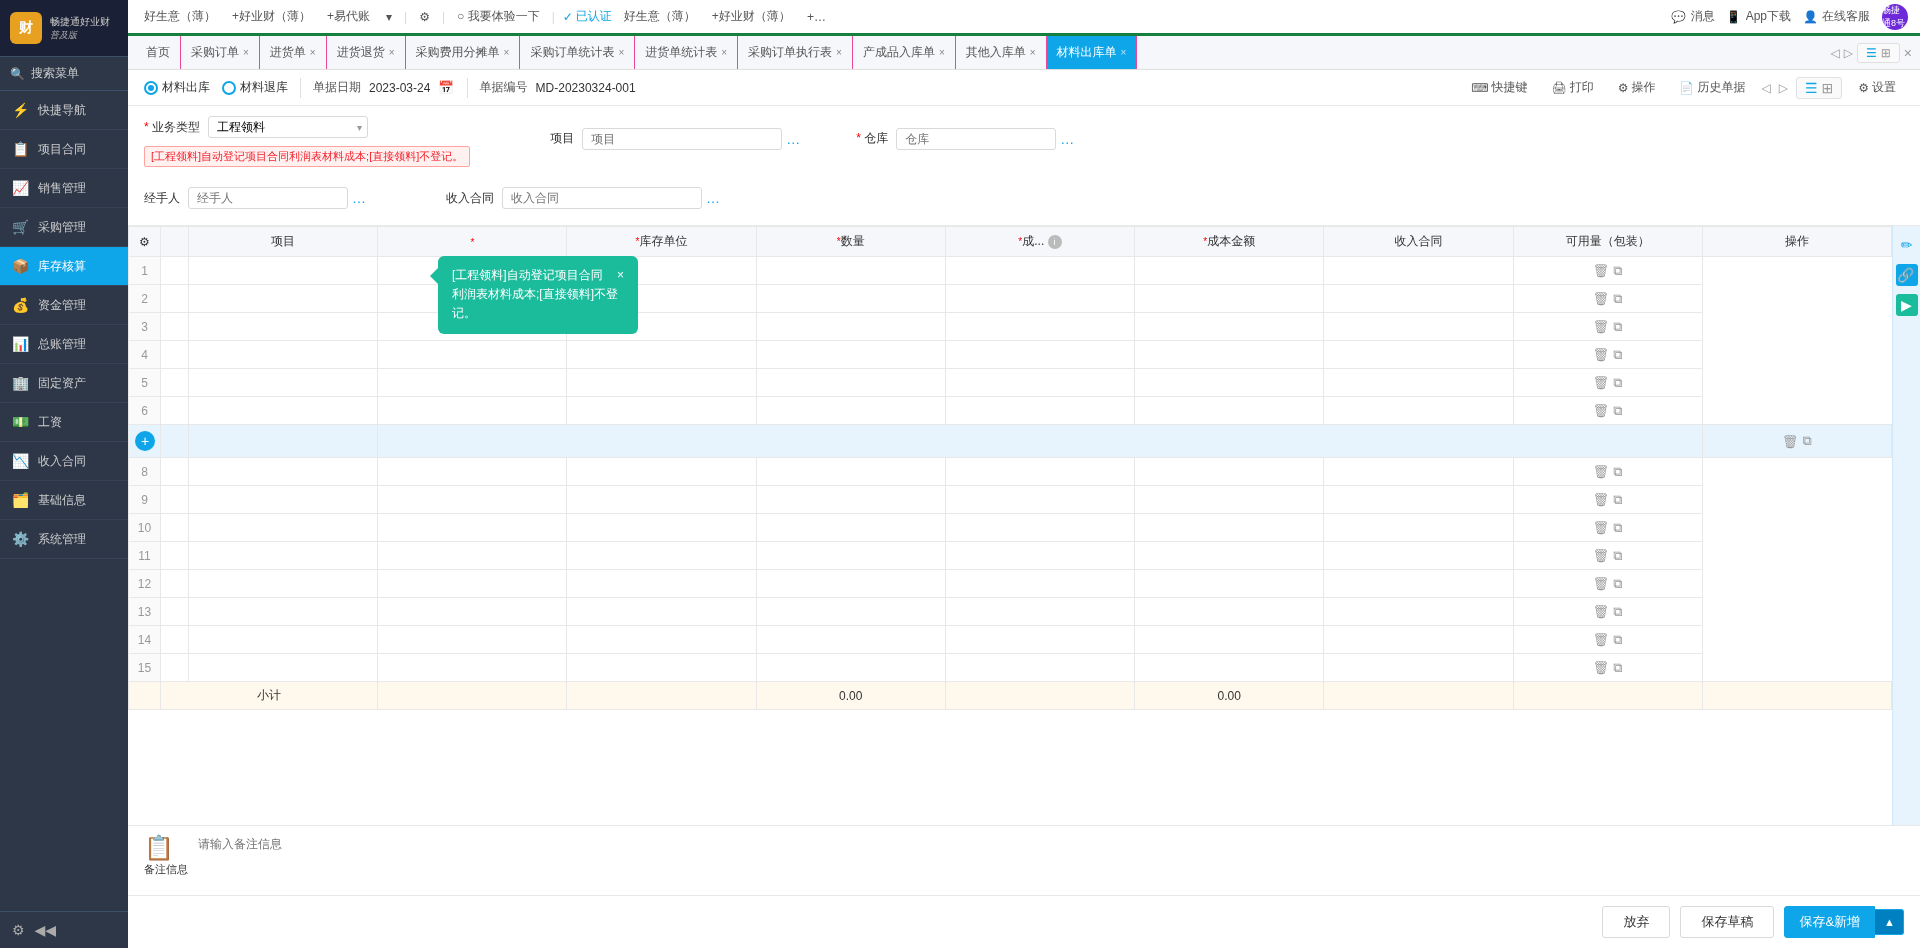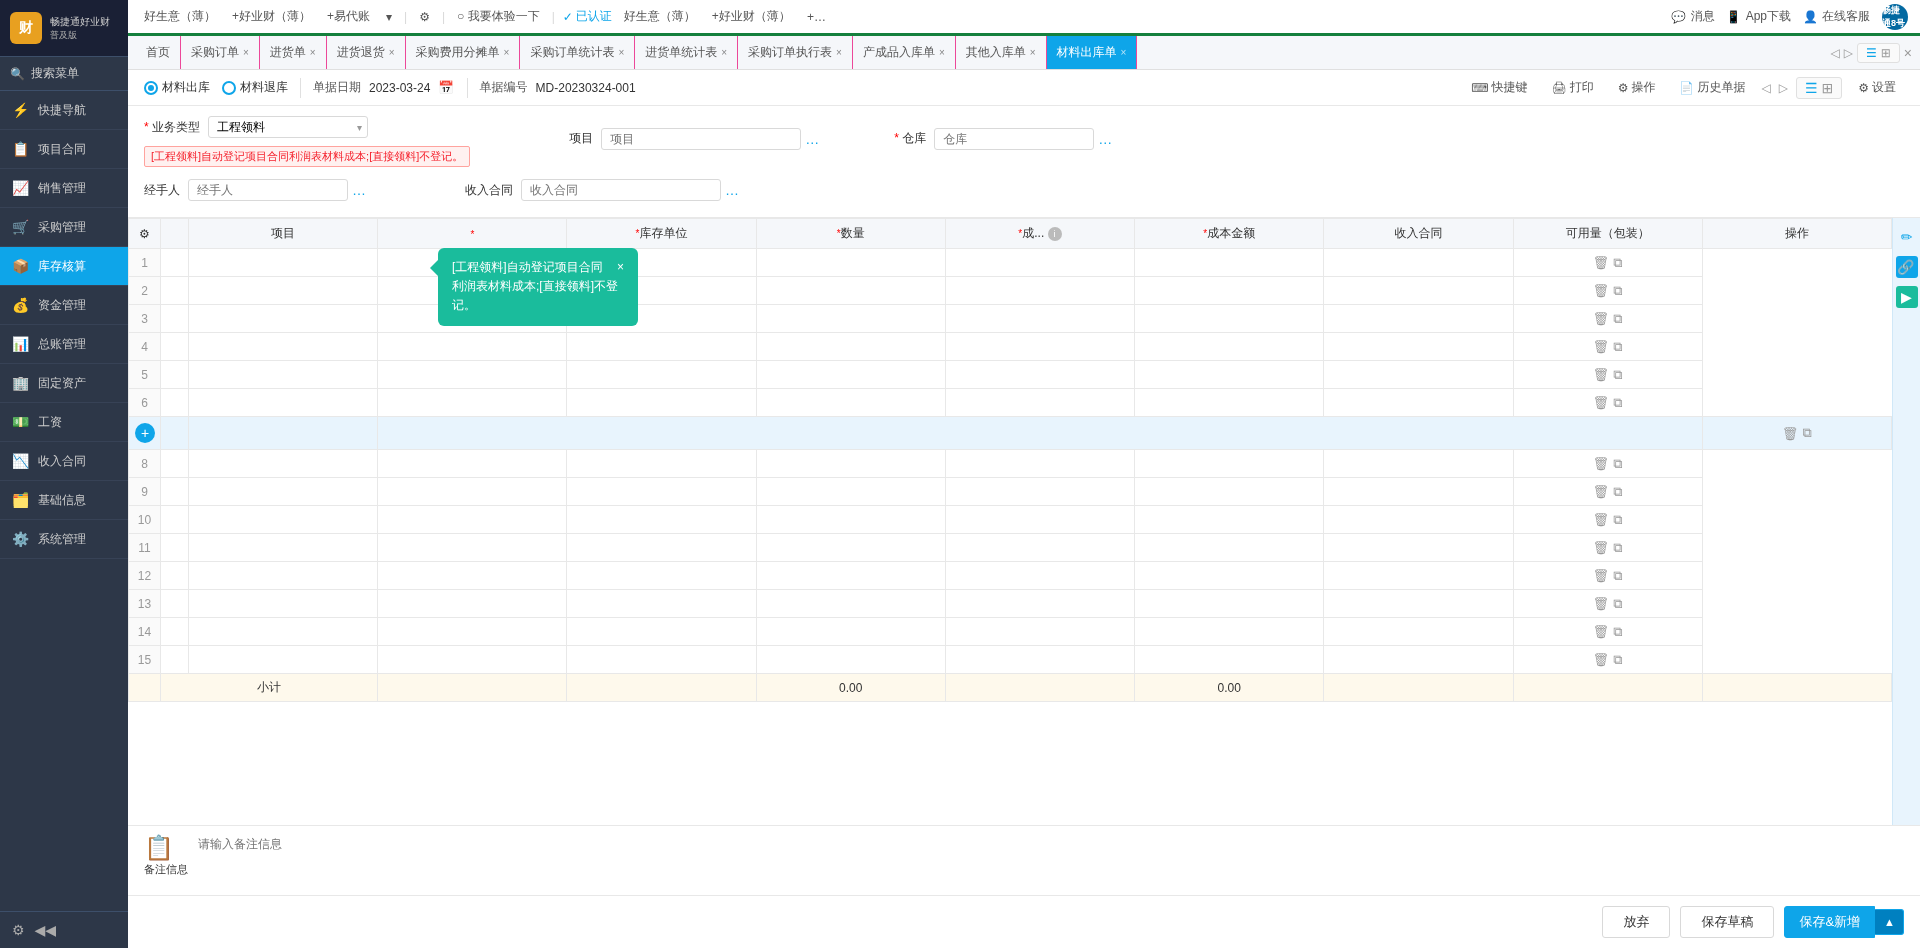--- a/index.html
+++ b/index.html
@@ -3,40 +3,40 @@
   <meta charset="utf-8">
   <style>
     * { box-sizing: border-box; margin: 0; padding: 0; }
     body { font-family: 'Microsoft YaHei', Arial, sans-serif; font-size: 12px; background: #f0f2f5; color: #333; display: flex; height: 948px; overflow: hidden; }
 
     
     .sidebar { width: 128px; background: #2d3748; color: #fff; display: flex; flex-direction: column; flex-shrink: 0; height: 100%; }
     .sidebar-logo { padding: 12px 10px; background: #1a2035; display: flex; align-items: center; gap: 8px; border-bottom: 1px solid #3d4f6a; }
     .sidebar-logo-icon { width: 32px; height: 32px; background: #e8a020; border-radius: 6px; display: flex; align-items: center; justify-content: center; font-size: 14px; font-weight: bold; color: #fff; }
     .sidebar-logo-text { font-size: 10px; color: #ccc; line-height: 1.4; }
-    .sidebar-logo-badge { font-size: 9px; color: #aaa; }
+    .sidebar-logo-badge { font-size: 9px; color: #aaa; font-style: italic; }
     .sidebar-search { padding: 8px 10px; display: flex; align-items: center; gap: 6px; cursor: pointer; color: #ccc; font-size: 12px; border-bottom: 1px solid #3d4f6a; }
     .sidebar-nav { display: flex; flex-direction: column; flex: 1; overflow-y: auto; }
     .sidebar-item { padding: 10px 12px; display: flex; align-items: center; gap: 8px; cursor: pointer; color: #ccc; font-size: 12px; border-bottom: 1px solid #374256; }
     .sidebar-item.active { background: #0ea5e9; color: #fff; }
     .sidebar-item-icon { width: 18px; height: 18px; display: flex; align-items: center; justify-content: center; font-size: 14px; flex-shrink: 0; }
     .sidebar-bottom { padding: 10px 12px; display: flex; align-items: center; gap: 10px; border-top: 1px solid #3d4f6a; }
     .sidebar-bottom-icon { cursor: pointer; color: #aaa; font-size: 14px; }
 
     
     .main { flex: 1; display: flex; flex-direction: column; overflow: hidden; }
 
     
     .topbar { background: #fff; border-bottom: 3px solid #15803d; padding: 0 12px; height: 36px; display: flex; align-items: center; justify-content: space-between; flex-shrink: 0; }
     .topbar-left { display: flex; align-items: center; gap: 8px; font-size: 12px; color: #555; }
     .topbar-item { padding: 2px 4px; cursor: pointer; color: #555; }
     .topbar-certified { color: #0ea5e9; display: flex; align-items: center; gap: 3px; }
     .topbar-right { display: flex; align-items: center; gap: 12px; font-size: 12px; color: #555; }
     .topbar-right-item { display: flex; align-items: center; gap: 4px; cursor: pointer; }
-    .user-avatar { width: 26px; height: 26px; background: #0369a1; border-radius: 50%; display: flex; align-items: center; justify-content: center; color: #fff; font-size: 11px; font-weight: bold; }
+    .user-avatar { width: 26px; height: 26px; background: #6d28d9; border-radius: 50%; display: flex; align-items: center; justify-content: center; color: #fff; font-size: 11px; }
 
     
     .tabbar { background: #f5f7fa; border-bottom: 1px solid #e0e0e0; display: flex; align-items: center; padding: 0 8px; height: 34px; flex-shrink: 0; overflow-x: auto; }
     .tabbar::-webkit-scrollbar { height: 3px; }
     .tab { display: flex; align-items: center; gap: 4px; padding: 0 10px; height: 34px; cursor: pointer; font-size: 12px; color: #555; border-right: 1px solid #ec4899; white-space: nowrap; flex-shrink: 0; }
     .tab.active { background: #0ea5e9; color: #fff; }
     .tab-close { font-size: 10px; cursor: pointer; opacity: 0.7; }
     .tabbar-end { display: flex; align-items: center; gap: 4px; margin-left: auto; flex-shrink: 0; }
 
     
@@ -57,21 +57,21 @@
 
     
     .form-area { padding: 10px 16px; border-bottom: 1px solid #e8e8e8; flex-shrink: 0; }
     .form-row { display: flex; align-items: center; gap: 8px; margin-bottom: 6px; }
     .form-label { color: #333; font-size: 12px; white-space: nowrap; }
     .form-label.required::before { content: '* '; color: red; }
     .form-input { border: 1px solid #d9d9d9; border-radius: 3px; padding: 3px 8px; font-size: 12px; min-width: 120px; }
     .form-dots { color: #0ea5e9; cursor: pointer; font-size: 14px; }
     .error-msg { color: #f5222d; font-size: 11px; background: #fff1f0; border: 1px solid #ffa39e; padding: 2px 6px; border-radius: 2px; }
     .form-col { display: flex; flex-direction: column; gap: 2px; }
-    .form-group { display: flex; align-items: center; gap: 19px; flex-wrap: wrap; }
+    .form-group { display: flex; align-items: center; gap: 0; flex-wrap: wrap; }
 
     
     .table-container { flex: 1; overflow: auto; position: relative; }
     .data-table { width: 100%; border-collapse: collapse; font-size: 12px; table-layout: fixed; }
     .data-table th { background: #f5f7fa; border: 1px solid #e8e8e8; padding: 6px 4px; text-align: center; color: #333; font-weight: 500; white-space: nowrap; position: sticky; top: 0; z-index: 2; }
     .data-table td { border: 1px solid #e8e8e8; padding: 4px; text-align: center; color: #333; height: 28px; }
     .data-table .row-num { color: #999; background: #fafafa; width: 28px; }
     .data-table .active-row td { background: #e8f4fd; }
     .data-table .subtotal td { background: #fef9ec; font-weight: 500; }
     .th-gear { background: #f5f7fa; width: 32px; }
@@ -316,21 +316,21 @@
           <div class="form-row">
             <span class="form-label required">仓库</span>
             <div style="display:flex;align-items:center;gap:4px;">
               <input type="text" class="form-input" style="width: 160px;" placeholder="仓库">
               <span class="form-dots">…</span>
             </div>
           </div>
         </div>
       </div>
 
-      <div class="form-group" style="margin-top:12px;">
+      <div class="form-group" style="margin-top:20px;">
 
         <div class="form-col">
           <div class="form-row">
             <span class="form-label">经手人</span>
             <div style="display:flex;align-items:center;gap:4px;">
               <input type="text" class="form-input" style="width: 160px;" placeholder="经手人">
               <span class="form-dots">…</span>
             </div>
           </div>
         </div>

